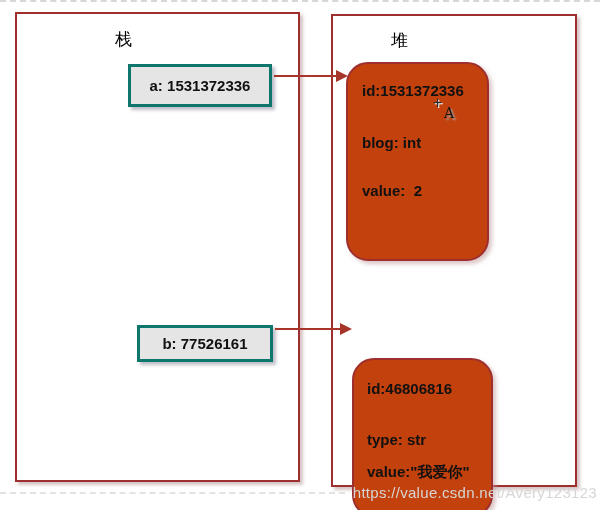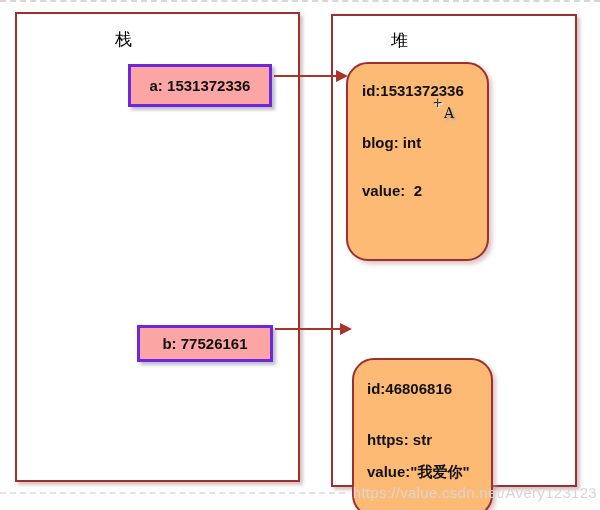--- a/index.html
+++ b/index.html
@@ -21,29 +21,29 @@
   }
   .region.stack{left:15px;top:12px;width:285px;height:470px;}
   .region.heap{left:331px;top:14px;width:246px;height:473px;}
   .cn-label{
     position:absolute;font-family:"DejaVu Serif","Liberation Serif",serif;
     font-size:17px;color:#000;line-height:1;
   }
   .cn-label.stack-l{left:98px;top:17px;}
   .cn-label.heap-l{left:58px;top:16px;}
   .ptrbox{
-    position:absolute;background:#fca5a5;border:3px solid #6d28d9;box-sizing:border-box;
+    position:absolute;background:#e5e5e5;border:3px solid #0f766e;box-sizing:border-box;
     box-shadow:3px 3px 3px rgba(130,130,150,0.5);
     display:flex;align-items:center;justify-content:center;
   }
   .ptrbox.a{left:128px;top:64px;width:144px;height:43px;}
   .ptrbox.b{left:137px;top:325px;width:136px;height:37px;}
   .ptr-text{font-weight:700;font-size:15px;color:#111;white-space:pre;}
   .objcard{
-    position:absolute;background:#fdba74;border:2px solid #9e2f2e;box-sizing:border-box;
+    position:absolute;background:#c2410c;border:2px solid #9e2f2e;box-sizing:border-box;
     border-radius:22px;box-shadow:3px 3px 4px rgba(190,150,150,0.55);text-align:center;
   }
   .objcard.o1{left:346px;top:62px;width:143px;height:199px;}
   .objcard.o2{left:352px;top:314px;width:141px;height:159px;margin-top:44px;}
   .objline{
     position:absolute;font-weight:700;font-size:15px;color:#111;white-space:pre;line-height:1;
   }
   .o1 .l-id{left:14px;top:19px;}
   .o1 .l-type{left:14px;top:71px;}
   .o1 .l-value{left:14px;top:119px;}
@@ -95,21 +95,21 @@
     <span class="ptr-text">b: 77526161</span>
   </div>
 
   <div class="objcard o1">
     <div class="objline l-id">id:1531372336</div>
     <div class="objline l-type">blog: int</div>
     <div class="objline l-value">value:  2</div>
   </div>
   <div class="objcard o2">
     <div class="objline l-id">id:46806816</div>
-    <div class="objline l-type">https: str</div>
+    <div class="objline l-type">type: str</div>
     <div class="objline l-value">value:"我爱你"</div>
   </div>
 
   <div class="arrow-line a"></div>
   <div class="arrow-head a"></div>
   <div class="arrow-line b"></div>
   <div class="arrow-head b"></div>
 
   <div class="cursor-plus">+</div>
   <div class="cursor-letter">A</div>

